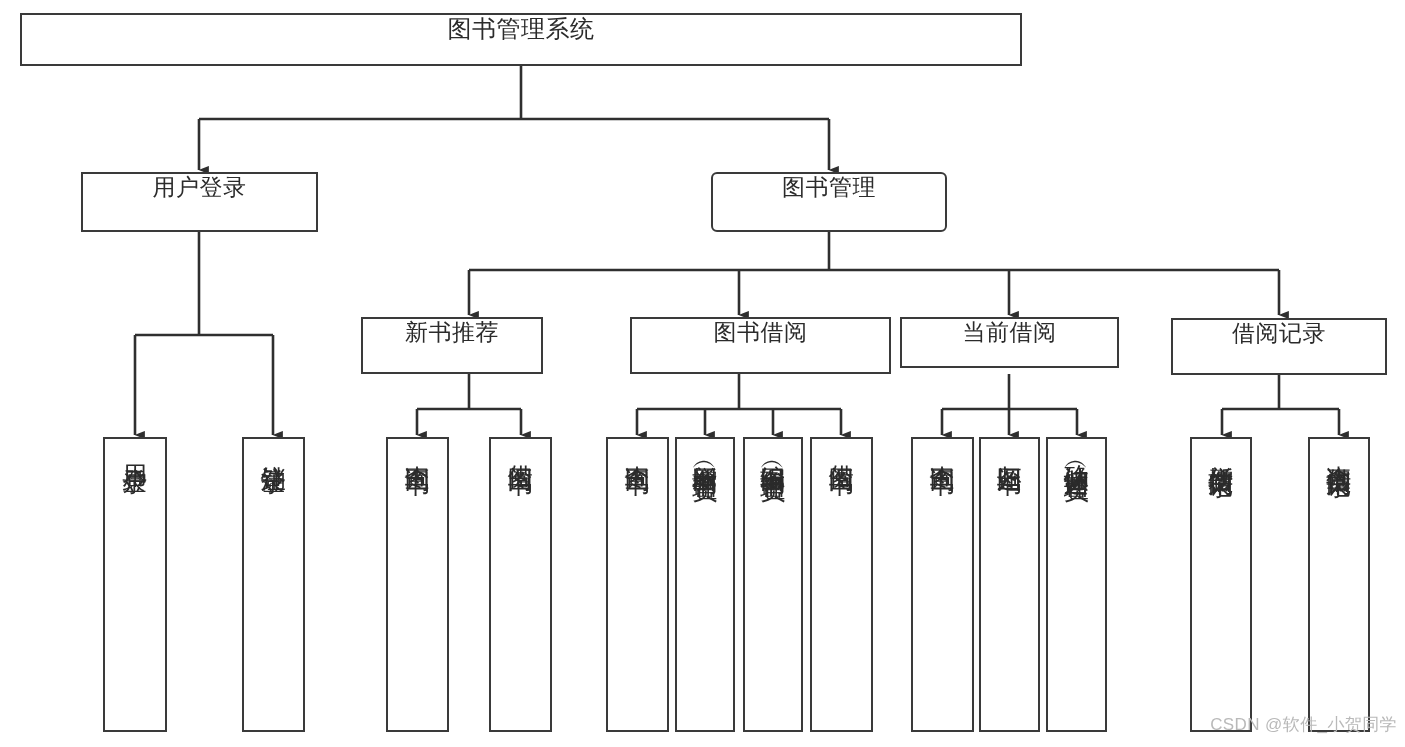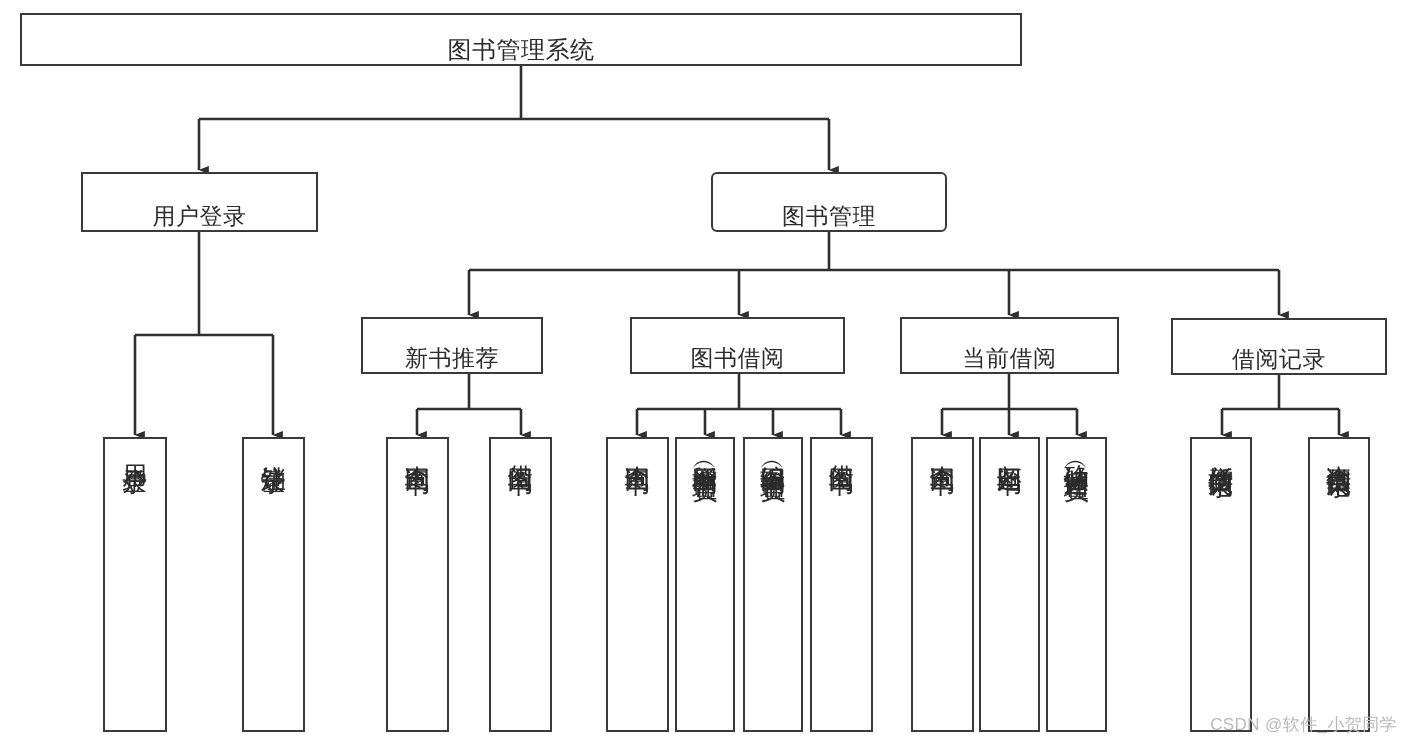--- a/index.html
+++ b/index.html
@@ -22,21 +22,21 @@
     width:1405px; height:747px;
     pointer-events:none;
   }
   
   .node{
     position:absolute;
     box-sizing:border-box;
     background:#ffffff;
     border:2px solid #3a3a3a;
     display:flex;
-    align-items:flex-end;
+    align-items:flex-start;
     justify-content:center;
     z-index:2;
   }
   .node .label{
     color:#2b2b2b;
     line-height:1.18;
     letter-spacing:.5px;
     white-space:pre;
   }
   
@@ -139,25 +139,25 @@
   </div>
 
   <div class="node horiz" style="left:711px; top:172px; width:236px; height:60px;border-radius:6px;">
     <span class="label">图书管理</span>
   </div>
 
   <div class="node horiz" style="left:361px; top:317px; width:182px; height:57px;">
     <span class="label">新书推荐</span>
   </div>
 
-  <div class="node horiz" style="left:630px; top:317px; width:215px; height:57px;">
+  <div class="node horiz" style="left:630px; top:317px; width:261px; height:57px;">
     <span class="label">图书借阅</span>
   </div>
 
-  <div class="node horiz" style="left:900px; top:317px; width:219px; height:57px;">
+  <div class="node horiz" style="left:900px; top:317px; width:219px; height:51px;">
     <span class="label">当前借阅</span>
   </div>
 
   <div class="node horiz" style="left:1171px; top:318px; width:216px; height:57px;">
     <span class="label">借阅记录</span>
   </div>
 
   <div class="node leaf" style="left:103px; top:437px; width:64px; height:295px;">
     <span class="label">用户登录</span>
   </div>

